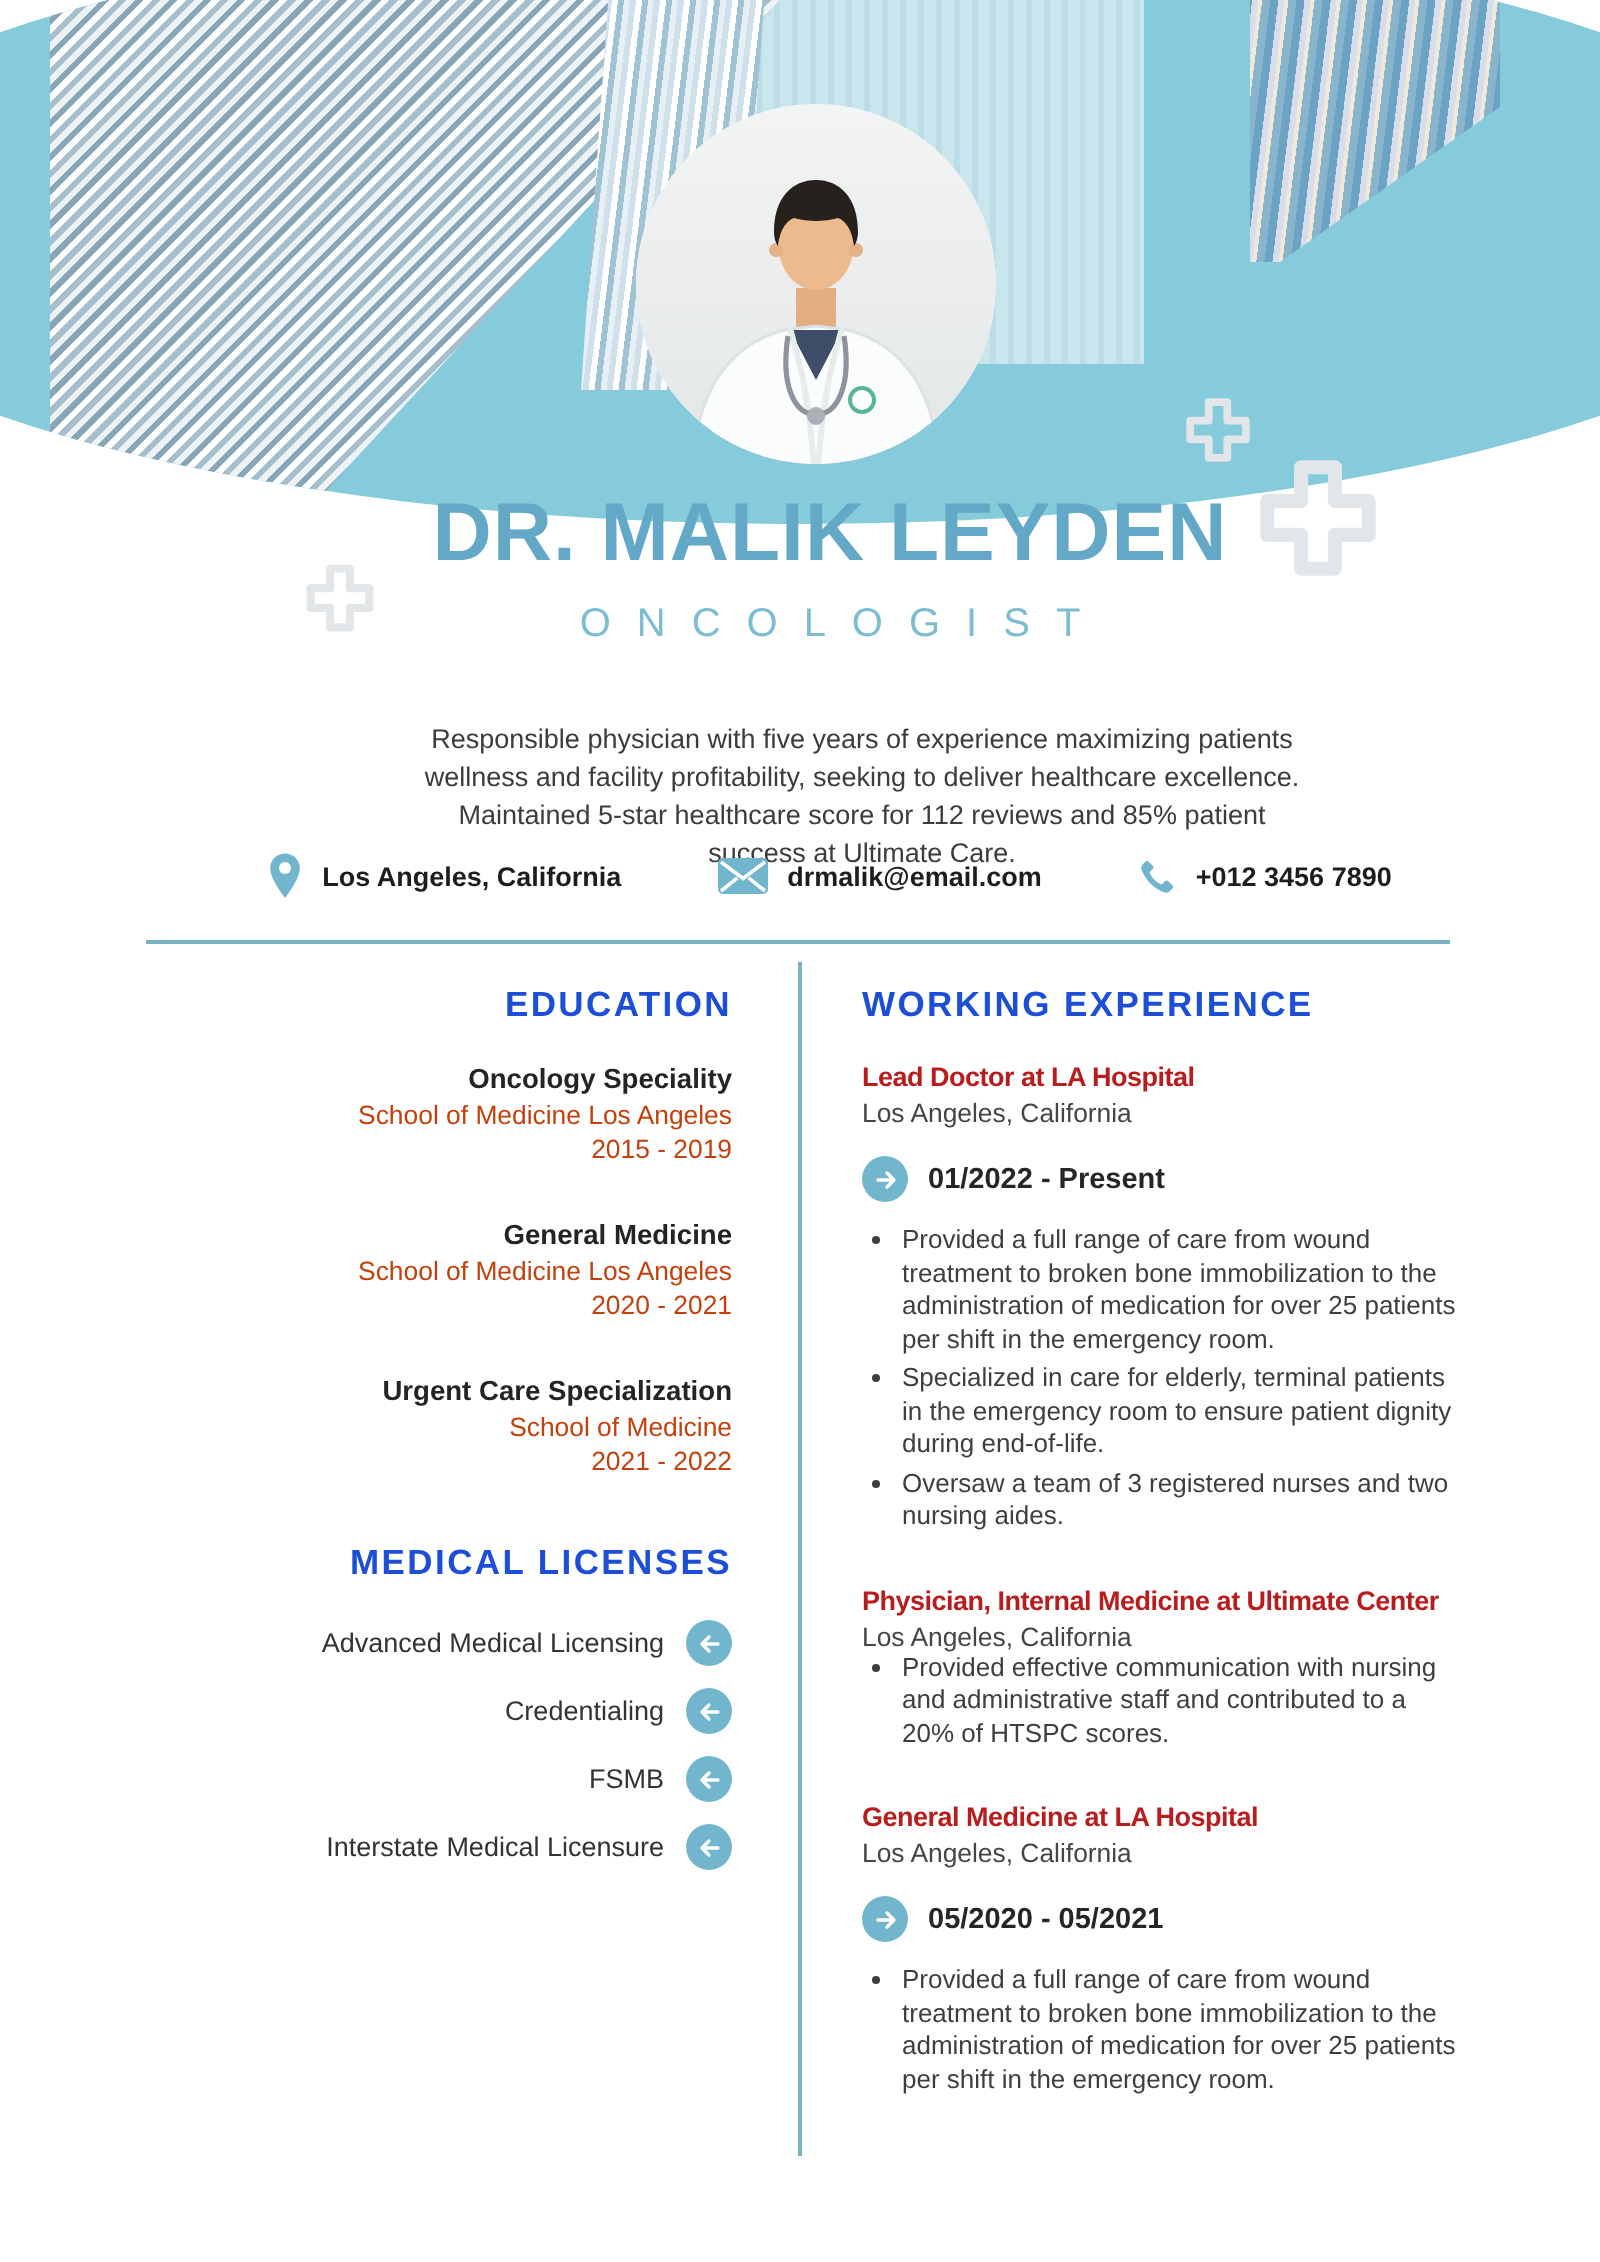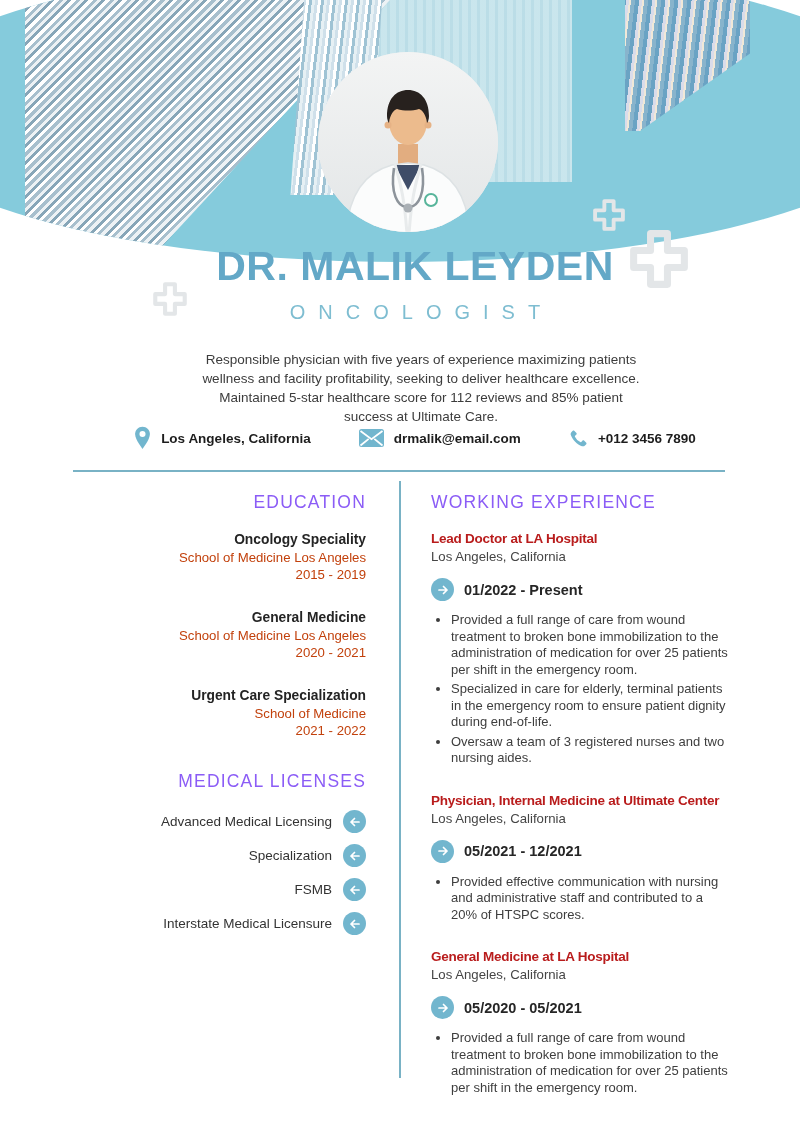--- a/index.html
+++ b/index.html
@@ -50,40 +50,40 @@
     position:absolute; top:243px; left:0; right:0; margin:0;
     text-align:center; font-size:41px; font-weight:bold; letter-spacing:.5px;
     color:#63a8c7;
   }
   .role{
     position:absolute; top:301px; left:0; right:0; text-align:center;
     font-size:20px; color:#7ebdd1; letter-spacing:13px; padding-left:13px;
   }
   .summary{
     position:absolute; top:344px; left:50%; transform:translateX(-50%);
-    width:452px; margin:6px; text-align:center; font-size:13.5px; line-height:19px;
+    width:452px; margin:16px; text-align:center; font-size:13.5px; line-height:19px;
     color:#3c3c3c;
   }
   
   .contact{
     position:absolute; top:426px; left:0; right:0;
     display:flex; justify-content:center; align-items:center; gap:48px;
   }
   .contact-item{display:flex; align-items:center; gap:10px;}
   .contact-item .label{font-size:13.5px; font-weight:bold; color:#1d1d1d;}
   .icon{display:inline-flex; align-items:center; justify-content:center;}
   
   .divider-h{position:absolute; top:470px; left:73px; width:652px; height:2px; background:#79b2c5;}
   .divider-v{position:absolute; top:481px; left:399px; width:2px; height:597px; background:#79b2c5;}
   
   .col-left{position:absolute; top:492px; left:40px; width:326px; text-align:right;}
   .col-right{position:absolute; top:492px; left:431px; width:300px;}
   .section-heading{
-    margin:0 0 18px 0; font-size:17.5px; font-weight:normal; letter-spacing:1.2px;
-    color:#8b5cf6;
+    margin:0 0 18px 0; font-size:17.5px; font-weight:bold; letter-spacing:1.2px;
+    color:#1d4ed8;
   }
   
   .edu-entry{margin-bottom:26px; line-height:17px;}
   .edu-title{font-size:13.8px; font-weight:bold; color:#242424; margin-bottom:1px;}
   .edu-line{font-size:13.2px; color:#c2410c;}
   .licenses-heading{margin-top:32px;}
   .license-item{
     display:flex; justify-content:flex-end; align-items:center; gap:11px;
     margin-bottom:11px; font-size:13.5px; color:#333333;
   }
@@ -215,21 +215,21 @@
         <div class="license-item">
           <span class="license-label">Advanced Medical Licensing</span>
           <span class="circle-icon">
             <svg width="12" height="12" viewBox="0 0 24 24">
               <path d="M11 5 L4 12 l7 7 M4 12 h16" stroke="#ffffff" stroke-width="3.4" fill="none" stroke-linecap="round" stroke-linejoin="round"></path>
             </svg>
           </span>
         </div>
 
         <div class="license-item">
-          <span class="license-label">Specialization</span>
+          <span class="license-label">Credentialing</span>
           <span class="circle-icon">
             <svg width="12" height="12" viewBox="0 0 24 24">
               <path d="M11 5 L4 12 l7 7 M4 12 h16" stroke="#ffffff" stroke-width="3.4" fill="none" stroke-linecap="round" stroke-linejoin="round"></path>
             </svg>
           </span>
         </div>
 
 
         <div class="license-item">
           <span class="license-label">FSMB</span>
@@ -273,28 +273,20 @@
 
               <li>Specialized in care for elderly, terminal patients in the emergency room to ensure patient dignity during end-of-life.</li>
 
               <li>Oversaw a team of 3 registered nurses and two nursing aides.</li>
             </ul>
         </article>
 
         <article class="job">
           <h3 class="job-title">Physician, Internal Medicine at Ultimate Center</h3>
           <div class="job-loc">Los Angeles, California</div>
-          <div class="badge">
-            <span class="circle-icon">
-              <svg width="12" height="12" viewBox="0 0 24 24">
-                <path d="M13 5 l7 7 -7 7 M4 12 h16" stroke="#ffffff" stroke-width="3.4" fill="none" stroke-linecap="round" stroke-linejoin="round"></path>
-              </svg>
-            </span>
-            <span class="period">05/2021 - 12/2021</span>
-          </div>
           <ul class="bullets">
 
               <li>Provided effective communication with nursing and administrative staff and contributed to a 20% of HTSPC scores.</li>
             </ul>
         </article>
 
         <article class="job">
           <h3 class="job-title">General Medicine at LA Hospital</h3>
           <div class="job-loc">Los Angeles, California</div>
           <div class="badge">

